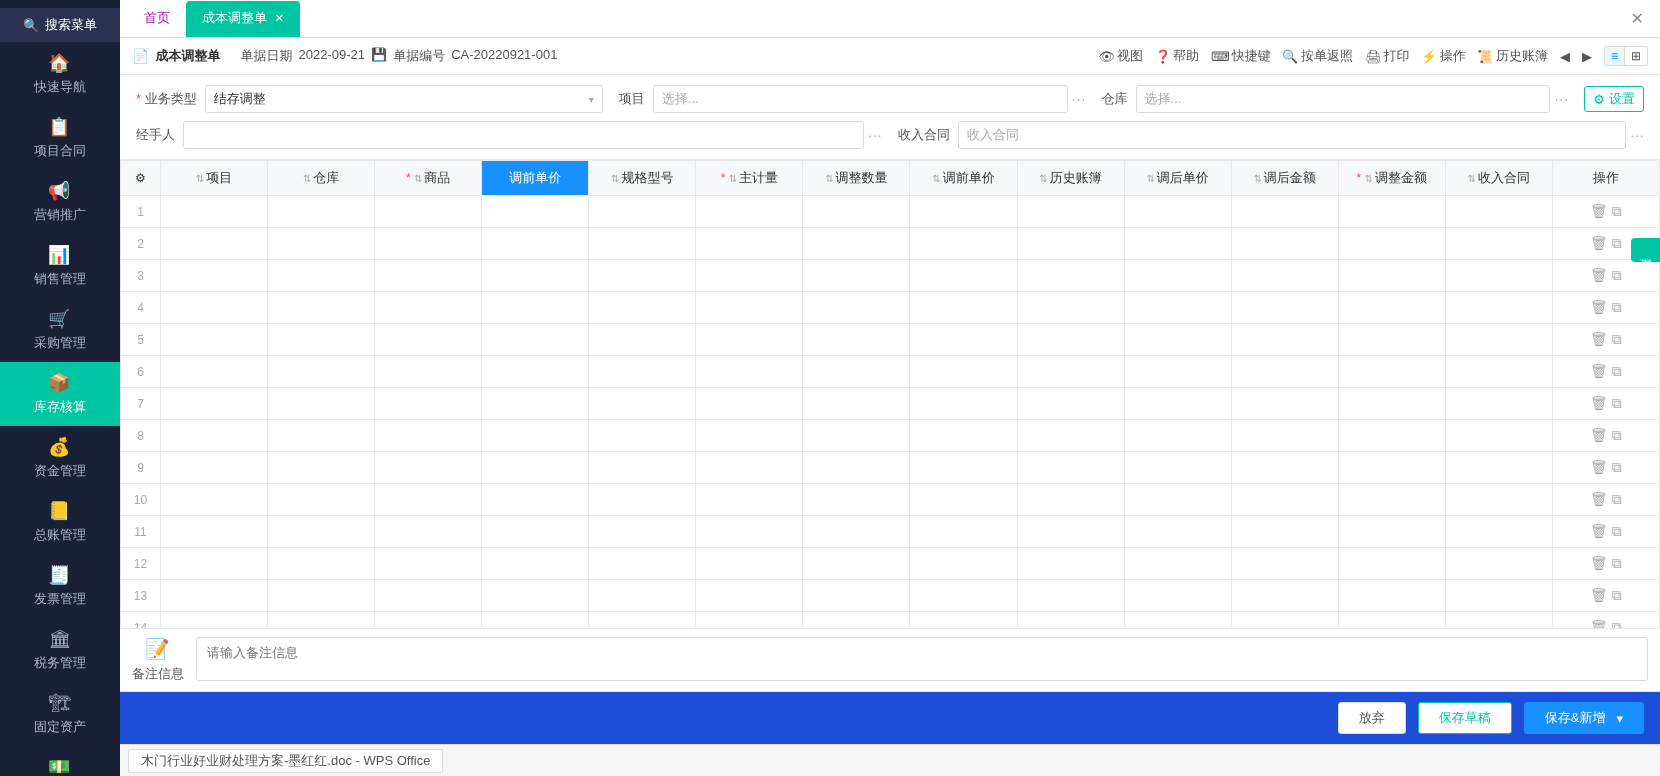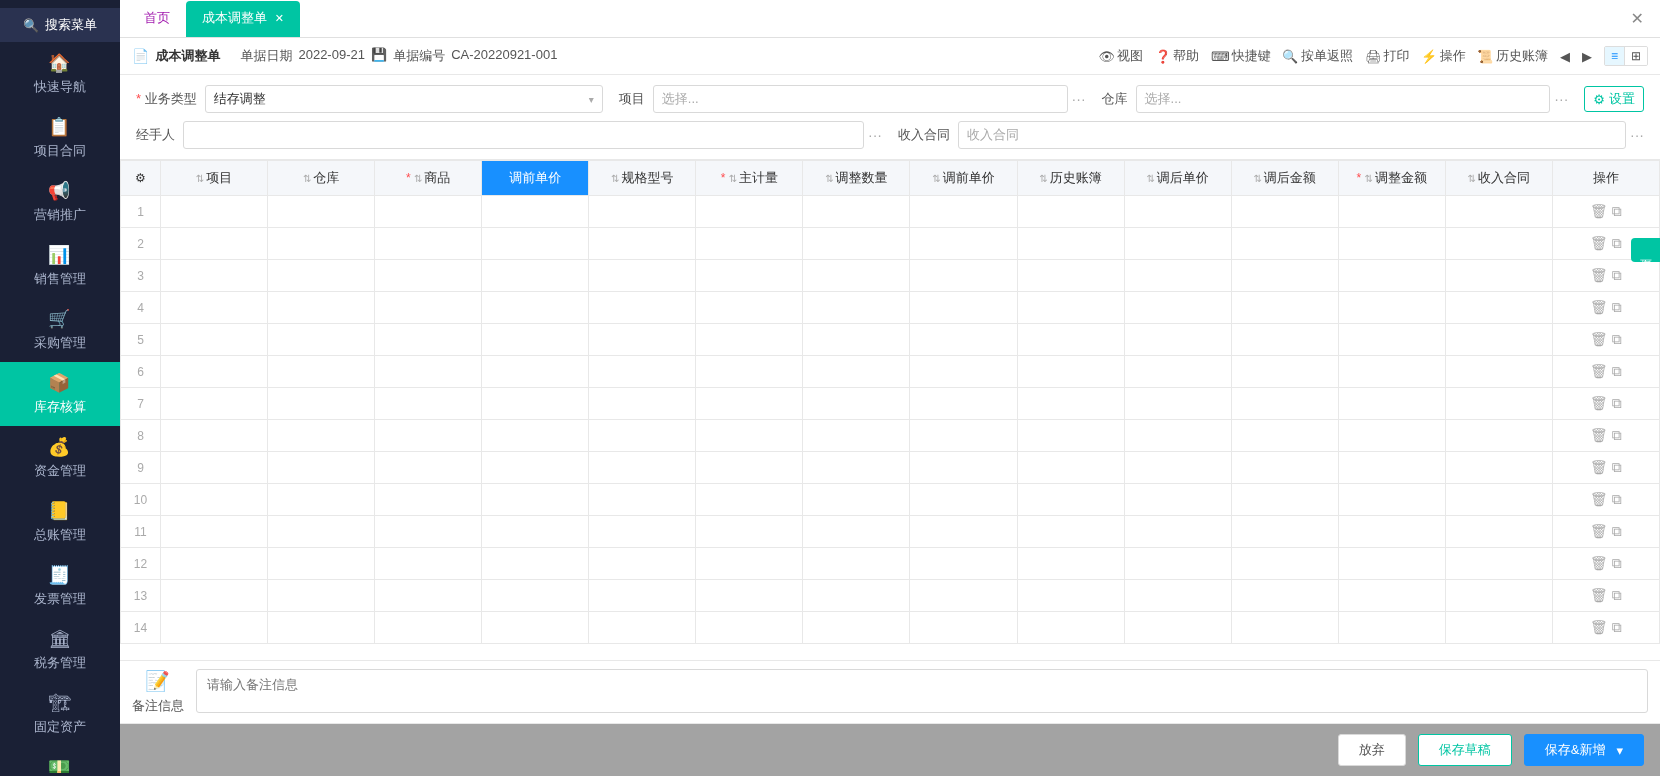--- a/index.html
+++ b/index.html
@@ -329,21 +329,21 @@
       padding: 6px 10px;
       color: #0f172a;
       font-size: 13px;
       min-height: 40px;
       resize: none;
       outline: none;
     }
 
     
     .bottom-bar {
-      background: #a3a3a3;
+      background: #1d4ed8;
       border-top: 1px solid #e8e8e8;
       padding: 10px 16px;
       display: flex;
       justify-content: flex-end;
       align-items: center;
       gap: 12px;
       flex-shrink: 0;
     }
     .btn {
       padding: 6px 20px;
@@ -888,13 +888,16 @@
 
   <div class="bottom-bar">
     <button class="btn btn-default">放弃</button>
     <button class="btn btn-secondary">保存草稿</button>
     <button class="btn btn-primary">
       <span>保存&amp;新增</span>
       <span>▾</span>
     </button>
   </div>
 
+  <div class="taskbar">
+    <div class="taskbar-item">木门行业好业财处理方案-墨红红.doc - WPS Office</div>
+  </div>
 </div>
 
 </body></html>

